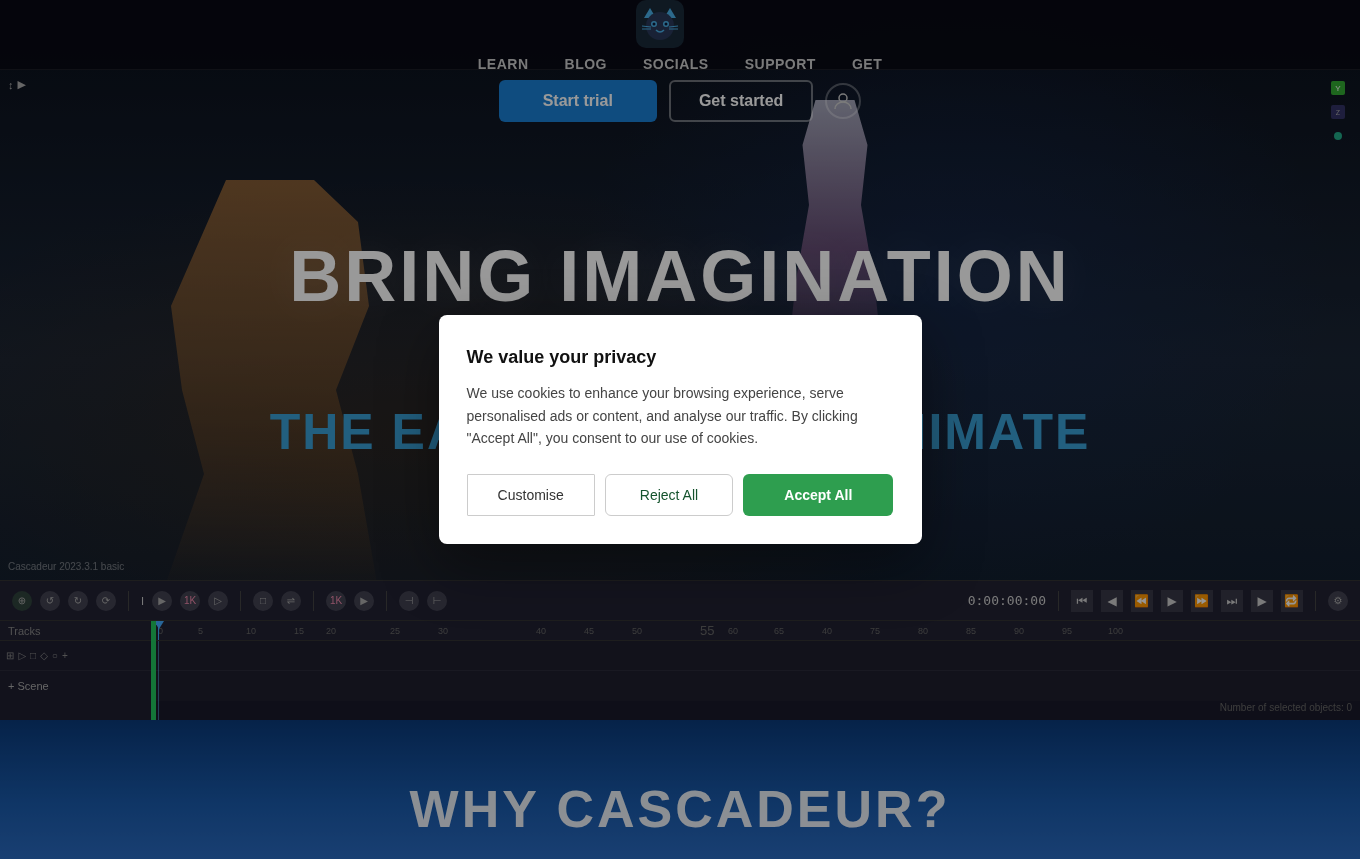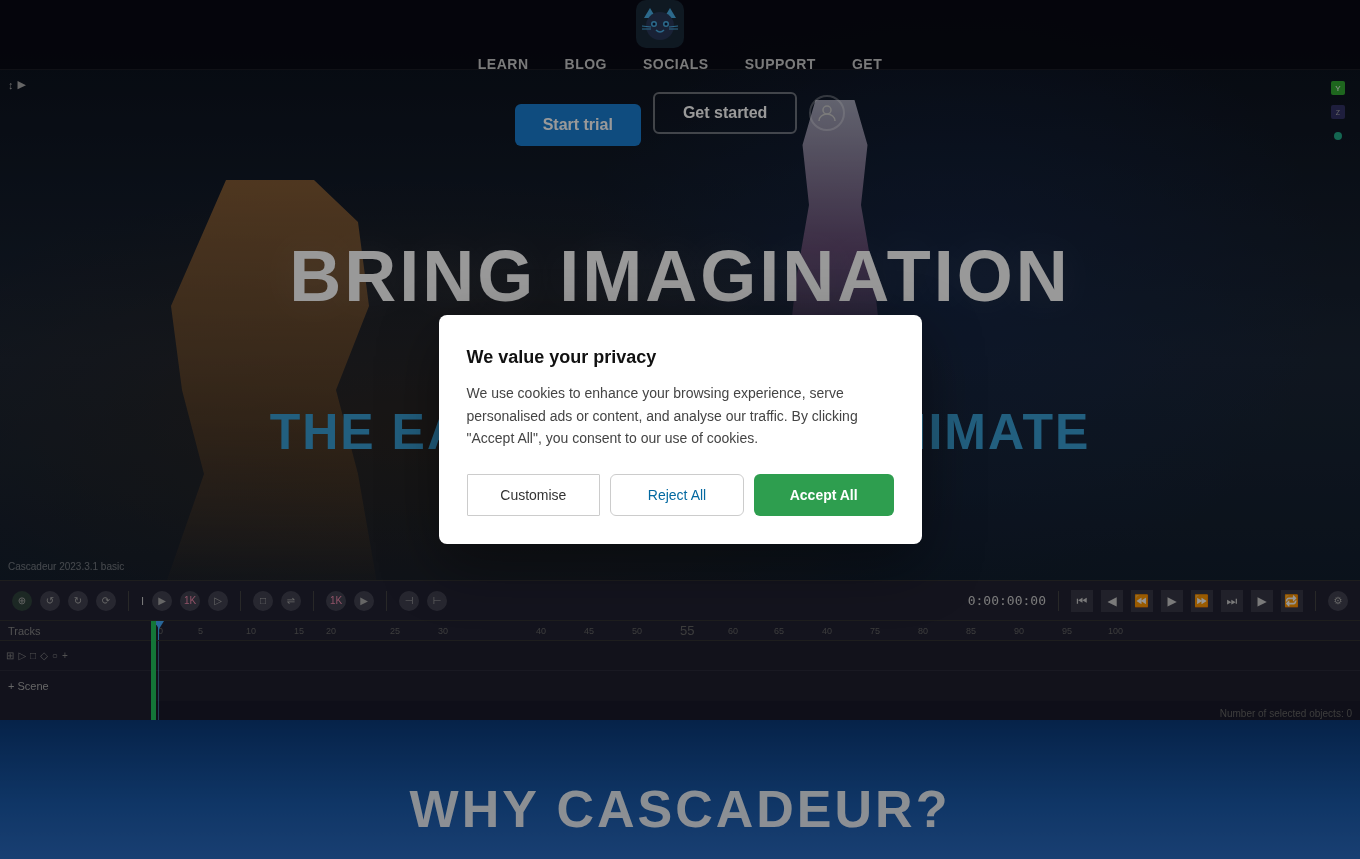--- a/index.html
+++ b/index.html
@@ -47,25 +47,24 @@
     #header-actions {
       display: flex;
       align-items: center;
       gap: 12px;
     }
     #start-trial-btn {
       background: #1a7fd4;
       color: #fff;
       border: none;
       border-radius: 6px;
-      padding: 12px 28px;
+      padding: 12px 44px;
       font-size: 16px;
       font-weight: 600;
       cursor: pointer;
-      margin-top: 24px;
     }
     #get-started-btn {
       background: transparent;
       color: #fff;
       border: 2px solid rgba(255,255,255,0.4);
       border-radius: 6px;
       padding: 10px 28px;
       font-size: 16px;
       font-weight: 600;
       cursor: pointer;
@@ -213,21 +212,21 @@
     #keyframe-row {
       height: 30px;
       background: #1e1e2e;
       display: flex;
       align-items: center;
       padding: 0 8px;
       gap: 8px;
     }
     #number-selected {
       position: absolute;
-      bottom: 2px;
+      bottom: 8px;
       right: 8px;
       font-size: 10px;
       color: #666;
     }
 
     
     #blue-section {
       position: absolute;
       bottom: 0;
       left: 0; right: 0;
@@ -286,36 +285,36 @@
       border: 1px solid #ccc;
       border-radius: 1px;
       padding: 12px 8px;
       font-size: 14px;
       font-weight: 500;
       cursor: pointer;
     }
     #reject-all-btn {
       flex: 1;
       background: #fff;
-      color: #0369a1;
+      color: #14532d;
       border: 1px solid #ccc;
       border-radius: 6px;
       padding: 12px 8px;
       font-size: 14px;
       font-weight: 500;
       cursor: pointer;
       text-align: center;
     }
     #accept-all-btn {
       flex: 1;
       background: #2e9e4f;
       color: #fff;
       border: none;
       border-radius: 6px;
-      padding: 12px 12px;
+      padding: 12px 20px;
       font-size: 14px;
       font-weight: 600;
       cursor: pointer;
     }
 
     
     #top-right-icons {
       position: absolute;
       top: 78px;
       right: 12px;
@@ -480,21 +479,21 @@
             <span style="position:absolute;left:2px;font-size:9px;color:#666;">0</span>
             <span style="position:absolute;left:42px;font-size:9px;color:#666;">5</span>
             <span style="position:absolute;left:90px;font-size:9px;color:#666;">10</span>
             <span style="position:absolute;left:138px;font-size:9px;color:#666;">15</span>
             <span style="position:absolute;left:170px;font-size:9px;color:#666;">20</span>
             <span style="position:absolute;left:234px;font-size:9px;color:#666;">25</span>
             <span style="position:absolute;left:282px;font-size:9px;color:#666;">30</span>
             <span style="position:absolute;left:380px;font-size:9px;color:#666;">40</span>
             <span style="position:absolute;left:428px;font-size:9px;color:#666;">45</span>
             <span style="position:absolute;left:476px;font-size:9px;color:#666;">50</span>
-            <span style="position:absolute;left:524px;font-size:13px;color:#666;">55</span>
+            <span style="position:absolute;left:544px;font-size:13px;color:#666;">55</span>
             <span style="position:absolute;left:572px;font-size:9px;color:#666;">60</span>
             <span style="position:absolute;left:618px;font-size:9px;color:#666;">65</span>
             <span style="position:absolute;left:666px;font-size:9px;color:#666;">40</span>
             <span style="position:absolute;left:714px;font-size:9px;color:#666;">75</span>
             <span style="position:absolute;left:762px;font-size:9px;color:#666;">80</span>
             <span style="position:absolute;left:810px;font-size:9px;color:#666;">85</span>
             <span style="position:absolute;left:858px;font-size:9px;color:#666;">90</span>
             <span style="position:absolute;left:906px;font-size:9px;color:#666;">95</span>
             <span style="position:absolute;left:952px;font-size:9px;color:#666;">100</span>
           </div>

